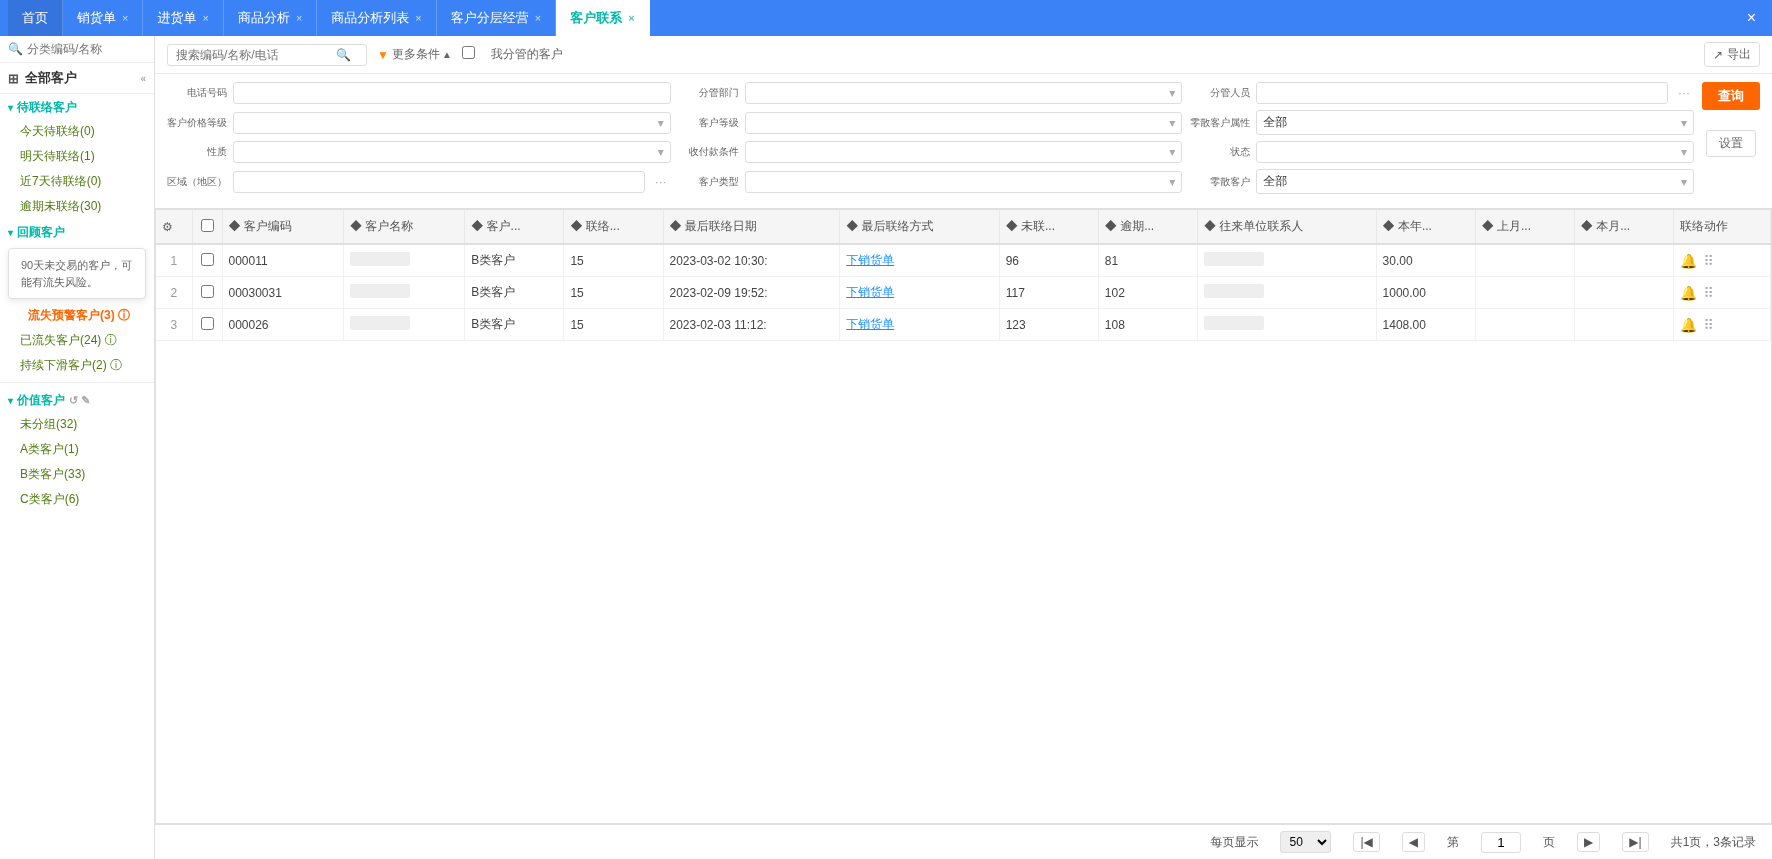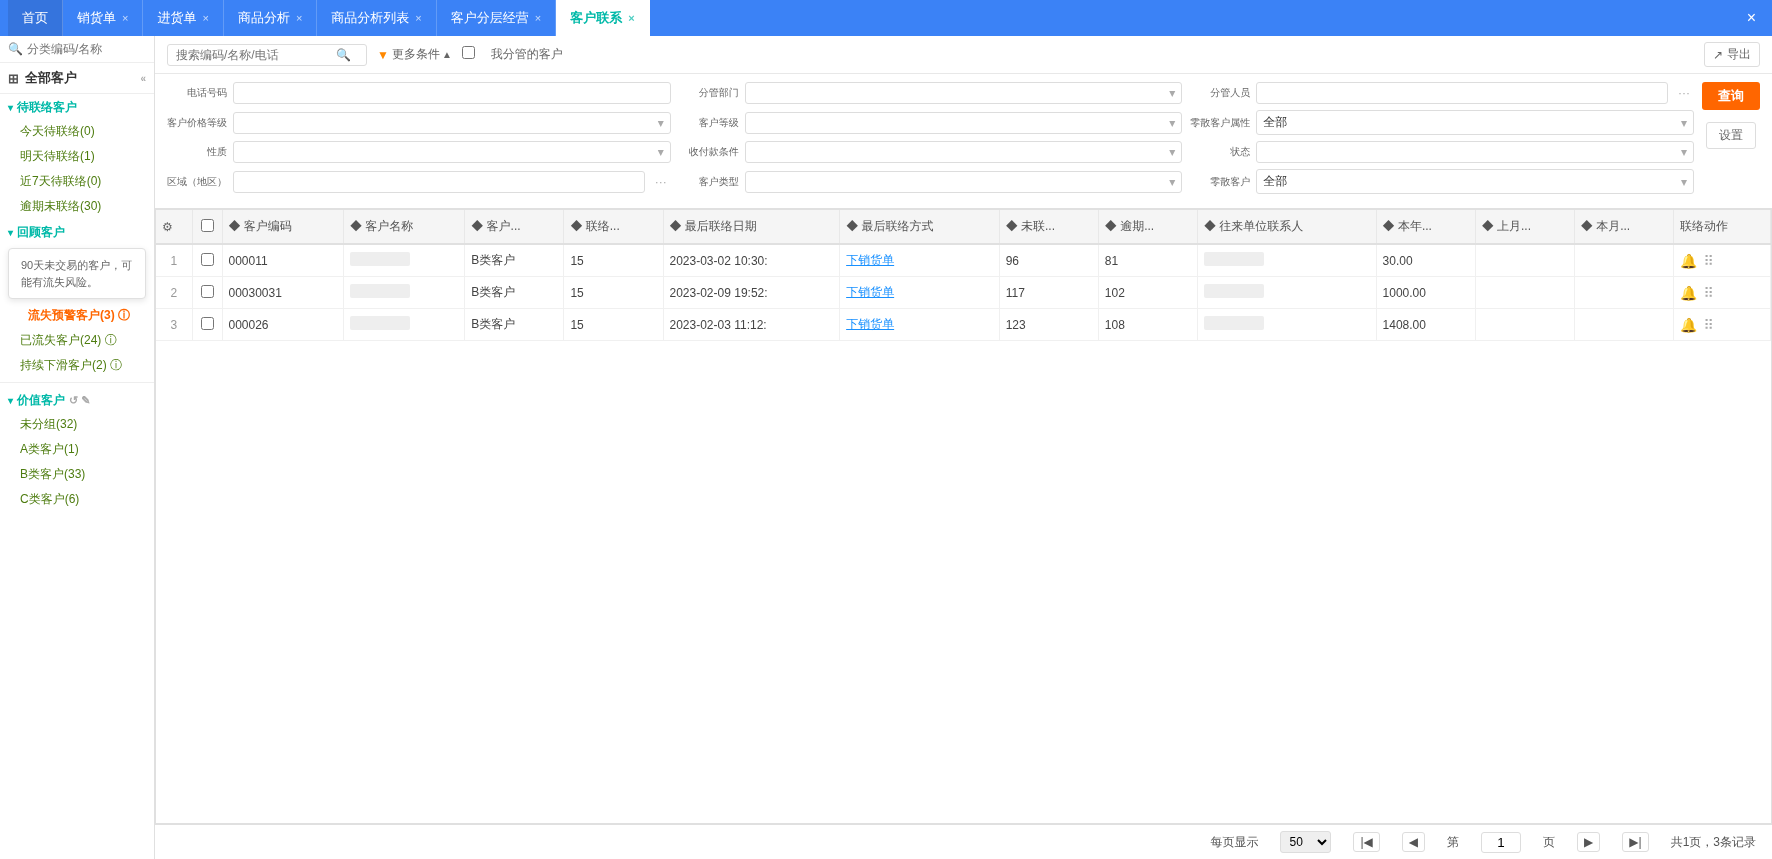--- a/index.html
+++ b/index.html
@@ -115,21 +115,21 @@
     }
     .adv-filter-select .chevron { color: #aaa; }
     .query-btn {
       background: #ff6600; color: #fff; border: none; border-radius: 3px;
       padding: 5px 16px; cursor: pointer; font-size: 13px; font-weight: bold;
     }
     .settings-btn {
       background: #fff; color: #666; border: 1px solid #ddd; border-radius: 3px;
       padding: 4px 12px; cursor: pointer; font-size: 12px; margin-top: 4px; display: block;
     }
-    .query-settings-wrap { display: flex; flex-direction: column; align-items: center; gap: 8px; }
+    .query-settings-wrap { display: flex; flex-direction: column; align-items: center; gap: 16px; }
     .ellipsis-btn { color: #aaa; cursor: pointer; padding: 0 4px; }
 
     
     .table-wrap {
       flex: 1; overflow: auto; background: #fff;
       border: 1px solid #e0e0e0; margin: 0;
     }
     table {
       width: 100%; border-collapse: collapse; font-size: 12px;
     }

